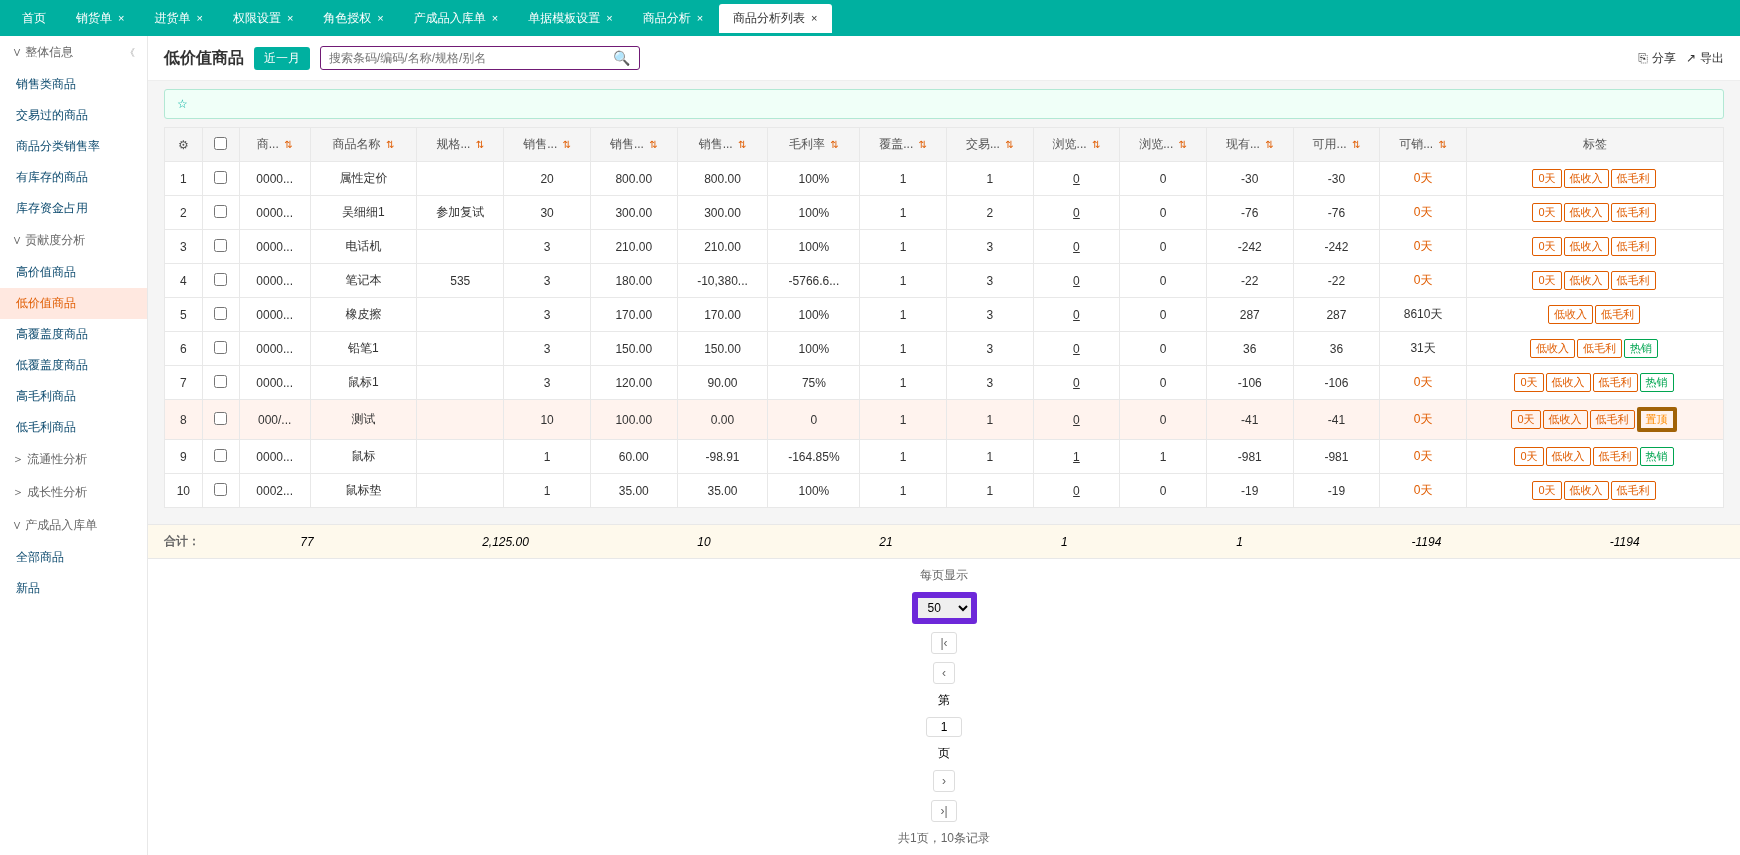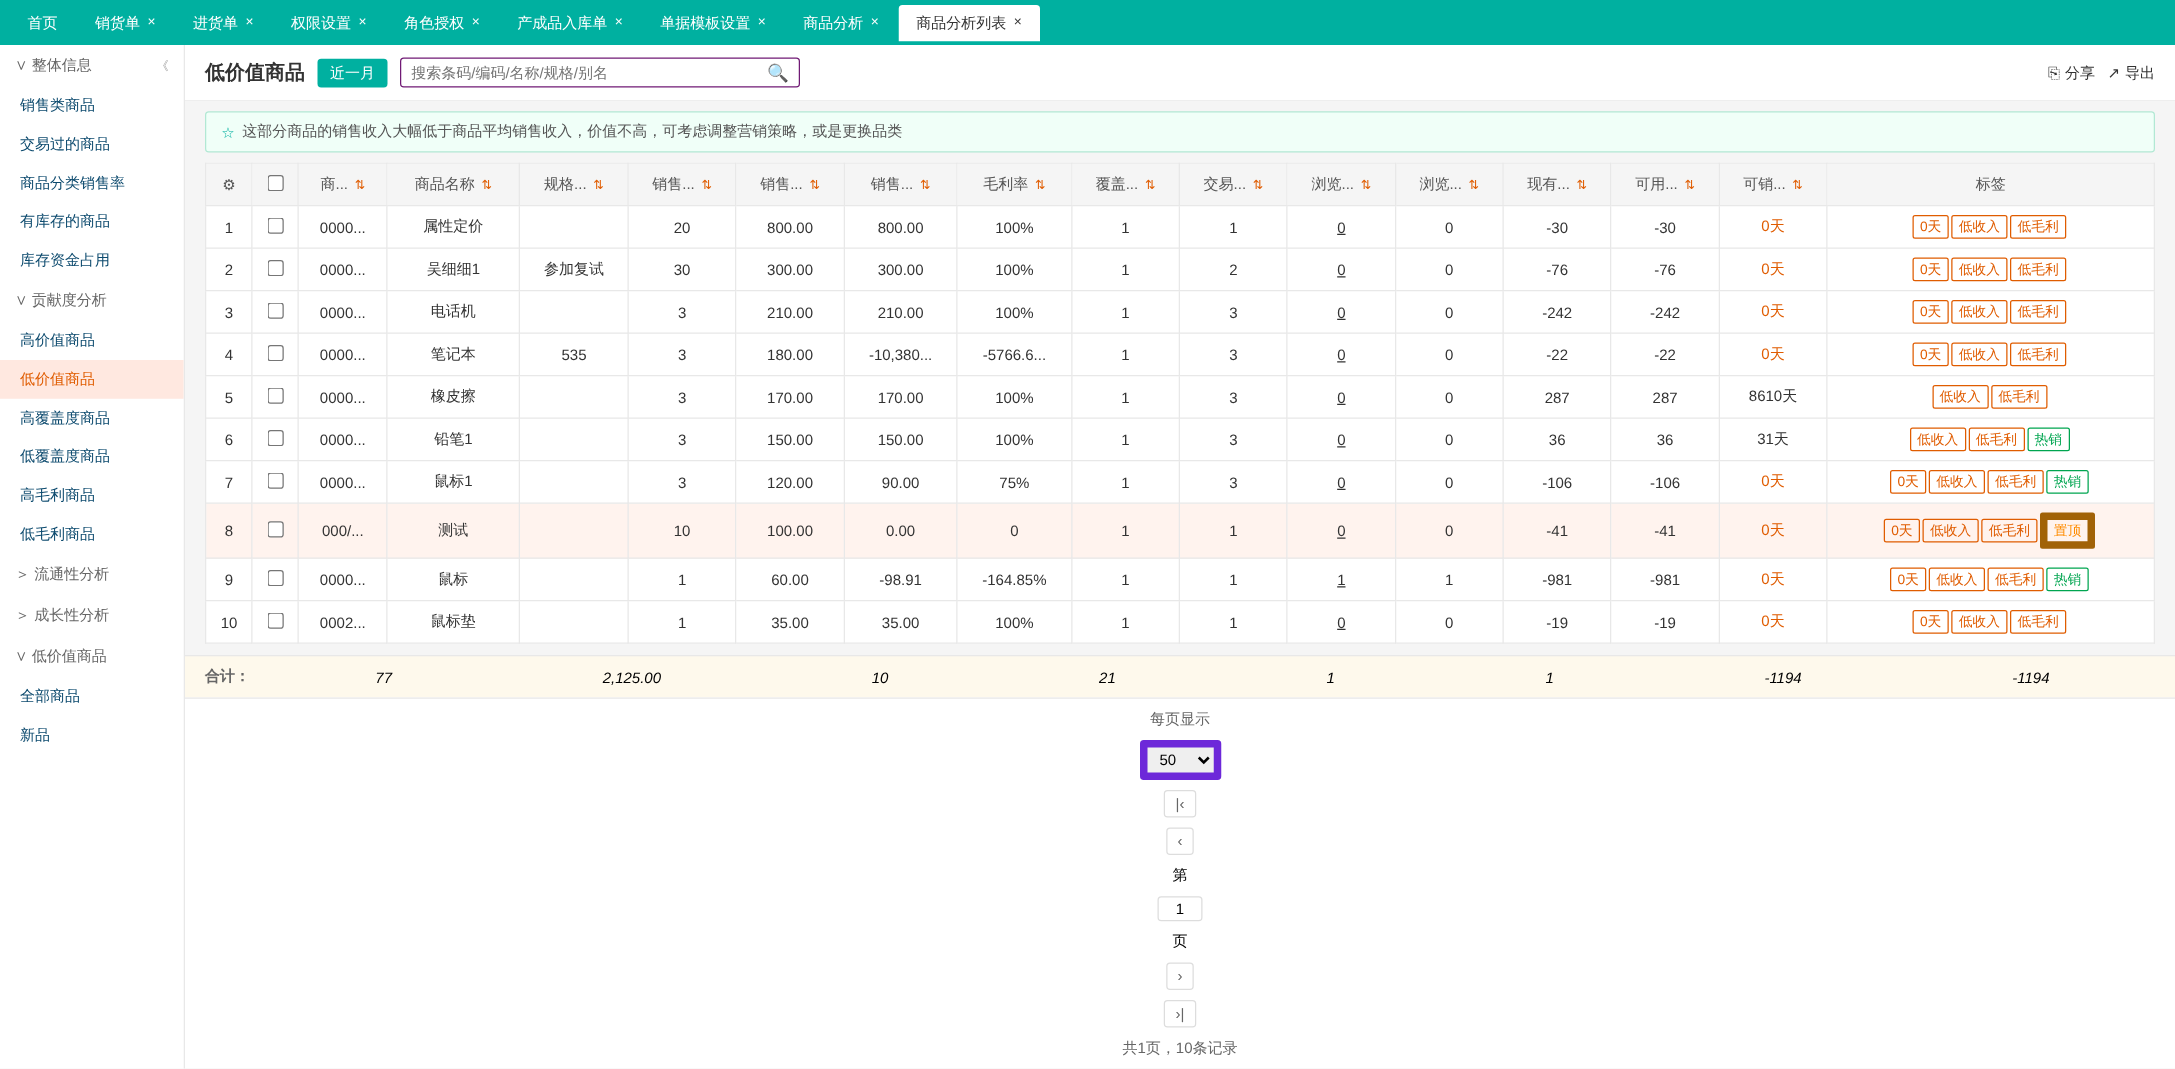--- a/index.html
+++ b/index.html
@@ -177,21 +177,21 @@
     }
     tbody tr.highlighted { background: #fff3ee; }
     .tag {
       display: inline-block;
       padding: 1px 5px;
       border-radius: 2px;
       font-size: 11px;
       margin-right: 2px;
     }
     .tag-red { color: #e05c00; border: 1px solid #e05c00; }
-    .tag-orange { color: #ff8c00; border: 6px solid #a16207; }
+    .tag-orange { color: #ff8c00; border: 4px solid #a16207; }
     .tag-green { color: #00a550; border: 1px solid #00a550; }
     .days-text { color: #e05c00; }
     .underline { text-decoration: underline; }
 
     
     .footer-bar {
       background: #fef9ec;
       border-top: 1px solid #e8e8e8;
       padding: 8px 16px;
       display: flex;
@@ -307,21 +307,21 @@
       <div class="sidebar-item">高毛利商品</div>
       <div class="sidebar-item">低毛利商品</div>
 
       <div class="sidebar-group-title">
         <span>＞ 流通性分析</span>
       </div>
       <div class="sidebar-group-title">
         <span>＞ 成长性分析</span>
       </div>
       <div class="sidebar-group-title">
-        <span>∨ 低价值商品</span>
+        <span>∨ 产成品入库单</span>
       </div>
       <div class="sidebar-item">全部商品</div>
       <div class="sidebar-item">新品</div>
     </div>
 
     <div class="content-area">
 
       <div class="page-header">
         <span class="page-title">低价值商品</span>
         <button class="time-filter-btn">近一月</button>
@@ -336,21 +336,20 @@
           </button>
           <button class="action-btn">
             <span>↗</span>
             <span>导出</span>
           </button>
         </div>
       </div>
 
       <div class="info-banner">
         <span class="info-icon">☆</span>
-        <span>这部分商品的销售收入大幅低于商品平均销售收入，价值不高，可考虑调整营销策略，或是更换品类</span>
       </div>
 
       <div class="table-container">
         <table>
           <thead>
             <tr>
               <th>⚙</th>
               <th><input type="checkbox" style=""></th>
               <th>商... <span class="sort-icon">⇅</span></th>
               <th>商品名称 <span class="sort-icon">⇅</span></th>

